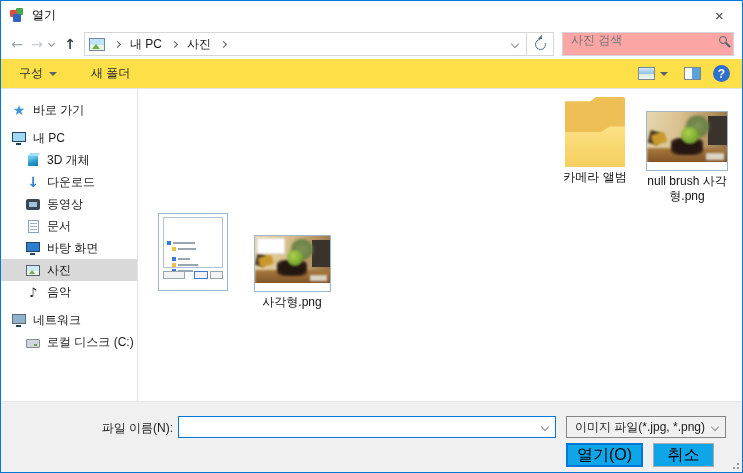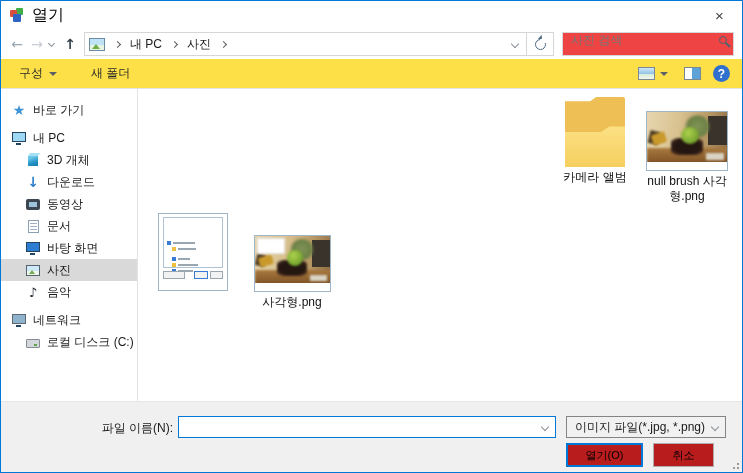--- a/index.html
+++ b/index.html
@@ -9,42 +9,42 @@
     border:1px solid #0078d7; background:#fff; overflow:hidden;
     font-size:12px; color:#1a1a1a;
   }
   
   .titlebar { height:28px; display:flex; align-items:center; padding-left:8px; background:#fff; position:relative; }
   .app-icon { position:relative; width:16px; height:16px; margin-right:7px; }
   .app-icon i { position:absolute; display:block; border-radius:1px; }
   .app-icon .g { left:7px; top:1px; width:7px; height:7px; background:#3fae49; }
   .app-icon .r { left:1px; top:3px; width:7px; height:7px; background:#d94f3f; }
   .app-icon .b { left:4px; top:7px; width:8px; height:8px; background:#2f63c4; }
-  .title-text { font-size:16px; color:#000; }
+  .title-text { font-size:12px; color:#000; }
   .close-btn { position:absolute; right:0; top:0; width:45px; height:28px; display:flex; align-items:center; justify-content:center; font-size:15px; color:#444; cursor:default; }
   
   .navbar { height:30px; display:flex; align-items:center; padding:0 8px 0 6px; background:#fff; }
   .nav-glyph { font-family:"DejaVu Sans",sans-serif; font-size:14px; width:20px; text-align:center; }
   .back { color:#9aa7b1; }
   .fwd { color:#c7cdd2; }
   .up { color:#33404c; font-weight:bold; margin-right:4px; }
   .chev { display:inline-block; width:6px; height:6px; border-right:1.4px solid #8a9096; border-bottom:1.4px solid #8a9096; transform:rotate(45deg); }
   .chev-sm { width:5px; height:5px; margin:0 6px 2px 2px; }
   .address-group { flex:1; display:flex; height:24px; margin-right:8px; }
   .addressbar { flex:1; display:flex; align-items:center; border:1px solid #d6d6d6; border-right:none; background:#fff; padding-left:4px; }
   .addr-pic-icon { width:16px; height:13px; border:1px solid #6b8aa5; background:linear-gradient(#bfe3f7 55%, #e8f4e0 55%); position:relative; margin-right:2px; }
   .addr-pic-icon::after { content:""; position:absolute; left:2px; bottom:1px; width:0; height:0; border-left:4px solid transparent; border-right:4px solid transparent; border-bottom:5px solid #6fae4e; }
   .crumb-sep { display:inline-block; width:5px; height:5px; border-right:1.3px solid #5a5a5a; border-bottom:1.3px solid #5a5a5a; transform:rotate(-45deg); margin:0 8px; }
   .crumb { padding:2px 2px; color:#1a1a1a; white-space:nowrap; }
   .addr-chevron { margin-left:auto; padding:0 8px; display:flex; align-items:center; height:100%; }
   .refresh-btn { width:28px; border:1px solid #d6d6d6; display:flex; align-items:center; justify-content:center; background:#fff; }
   .refresh-glyph { position:relative; width:11px; height:11px; border:1.5px solid #4f6b85; border-radius:50%; }
   .refresh-glyph::before { content:""; position:absolute; top:-4px; right:-2px; width:7px; height:7px; background:#fff; }
   .refresh-glyph::after { content:""; position:absolute; top:-4px; right:0px; border:3.5px solid transparent; border-left-color:#4f6b85; transform:rotate(40deg); }
-  .searchbox { width:172px; height:24px; border:1px solid #d6d6d6; display:flex; align-items:center; background:#ef4444; padding:0 6px 9px 8px; }
+  .searchbox { width:172px; height:24px; border:1px solid #d6d6d6; display:flex; align-items:center; background:#fca5a5; padding:0 6px 9px 8px; }
   .searchbox input { flex:1; border:none; outline:none; font-size:12px; font-family:inherit; color:#333; min-width:0; background:transparent; }
   .searchbox input::placeholder { color:#757575; opacity:1; }
   .search-glyph { position:relative; width:8px; height:8px; border:1.5px solid #51626f; border-radius:50%; flex:none; margin-left:4px; }
   .search-glyph::after { content:""; position:absolute; width:6px; height:1.6px; background:#51626f; transform:rotate(45deg); right:-5px; bottom:-3px; }
   
   .toolbar { height:30px; background:#fde047; border-bottom:1px solid #e2e4e6; display:flex; align-items:center; padding:0 12px 0 14px; position:relative; }
   .tool-btn { display:flex; align-items:center; gap:6px; color:#26282a; margin-right:26px; padding:3px 4px; }
   .caret-down { width:0; height:0; border-left:4px solid transparent; border-right:4px solid transparent; border-top:4px solid #5a6067; }
   .toolbar-right { position:absolute; right:12px; display:flex; align-items:center; gap:12px; }
   .viewmode-icon { width:17px; height:13px; border:1px solid #7b8894; background:linear-gradient(180deg,#cfe7f7 0%,#8fc1e4 55%,#d8ead8 55%,#f2f7ee 100%); }
@@ -116,21 +116,21 @@
   .dlg-btn { height:8px; border:1px solid #9aa6b0; background:#f2f2f2; }
   .dlg-btn.blue { border-color:#3a7bd5; }
   
   .footer { position:relative; height:71px; background:#f0f0f0; border-top:1px solid #e6e6e6; }
   .fname-label { position:absolute; left:55px; top:18px; width:117px; text-align:right; color:#1a1a1a; }
   .fname-combo { position:absolute; left:177px; top:14px; width:378px; height:22px; border:1px solid #0078d7; background:#fff; display:flex; align-items:center; }
   .fname-combo input { flex:1; border:none; outline:none; height:100%; padding-left:4px; font-size:12px; font-family:inherit; min-width:0; }
   .combo-chev { padding:0 7px; display:flex; align-items:center; height:100%; }
   .ftype-combo { position:absolute; left:565px; top:14px; width:160px; height:22px; border:1px solid #848484; background:#f1f1f1; display:flex; align-items:center; }
   .ftype-combo .val { flex:1; padding-left:8px; white-space:nowrap; overflow:hidden; }
-  .btn { position:absolute; top:41px; height:24px; background:#b91c1c; display:flex; align-items:center; justify-content:center; font-size:11px; color:#000; }
+  .btn { position:absolute; top:41px; height:24px; background:#0ea5e9; display:flex; align-items:center; justify-content:center; font-size:16px; color:#000; }
   .btn-open { left:565px; width:77px; border:2px solid #0078d7; }
   .btn-cancel { left:652px; width:61px; border:1px solid #adadad; }
   .grip { position:absolute; right:3px; bottom:3px; width:8px; height:8px; }
   .grip::before { content:""; position:absolute; right:0; bottom:0; width:2px; height:2px; background:#9a9a9a;
     box-shadow:-4px 0 0 #9a9a9a, 0 -4px 0 #9a9a9a; }
 </style>
 </head>
 <body>
 
 <div class="window">

